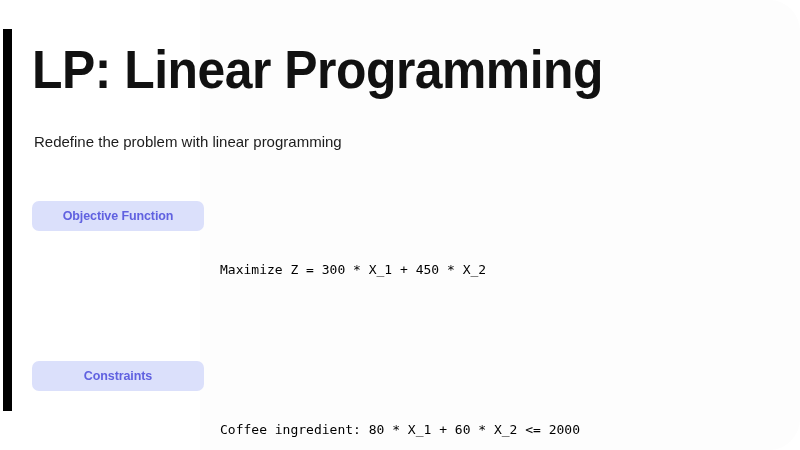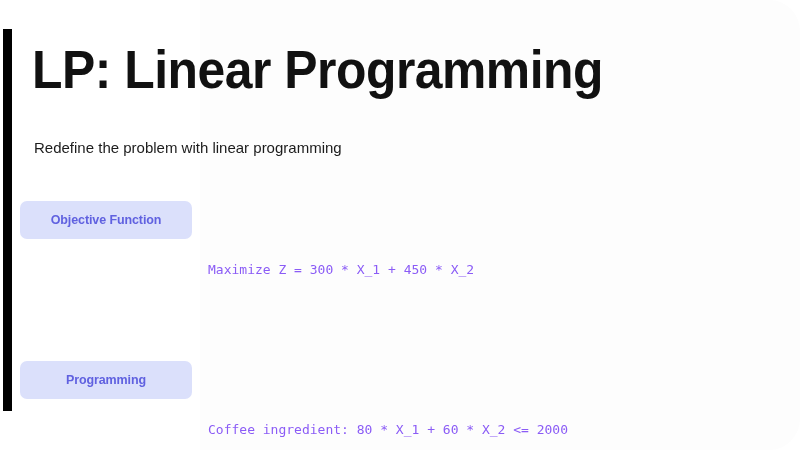--- a/index.html
+++ b/index.html
@@ -53,21 +53,21 @@
     letter-spacing: -0.5px;
     color: #111111;
     transform: scaleX(0.94);
     transform-origin: left top;
     white-space: nowrap;
   }
 
   .subtitle {
     position: absolute;
     left: 34px;
-    top: 138px;
+    top: 132px;
     font-size: 15px;
     line-height: 20px;
     font-weight: 400;
     color: #1c1c1c;
     white-space: nowrap;
   }
 
   
   .rows {
     position: absolute;
@@ -80,23 +80,23 @@
     position: relative;
     display: flex;
     align-items: flex-start;
     min-height: 30px;
   }
   .row-objective  { margin-top: 6px; }
   .row-constraints{ margin-top: 26px; }
 
   .pill {
     flex: 0 0 auto;
-    margin-left: 20px;
+    margin-left: 32px;
     width: 172px;
-    height: 38px;
+    height: 30px;
     border-radius: 7px;
     display: flex;
     align-items: center;
     justify-content: center;
     box-sizing: border-box;
     font-size: 12.5px;
     font-weight: 700;
     letter-spacing: -0.1px;
     white-space: nowrap;
     user-select: none;
@@ -106,21 +106,21 @@
     color: #6061e0;
   }
 
   .code-block {
     flex: 1 1 auto;
     margin-left: 16px;
     padding-top: 4px;
     font-family: "DejaVu Sans Mono", "Liberation Mono", monospace;
     font-size: 13px;
     line-height: 26px;
-    color: #8b5cf6;
+    color: #000000;
     white-space: pre;
   }
   .code-line { white-space: pre; }
 </style>
 </head>
 <body>
 
 <div id="slide">
 
   <div class="content-tint"></div>
@@ -134,21 +134,21 @@
   <div class="rows">
 
     <div class="row row-objective">
       <div class="pill pill-blue">Objective Function</div>
       <div class="code-block">
         <div class="code-line">Maximize Z = 300 * X_1 + 450 * X_2</div>
       </div>
     </div>
 
     <div class="row row-constraints">
-      <div class="pill pill-blue">Programming</div>
+      <div class="pill pill-blue">Constraints</div>
       <div class="code-block">
         <div class="code-line">Coffee ingredient: 80 * X_1 + 60 * X_2 &lt;= 2000</div>
         
       </div>
     </div>
 
   </div>
 </div>
 
 </body></html>

